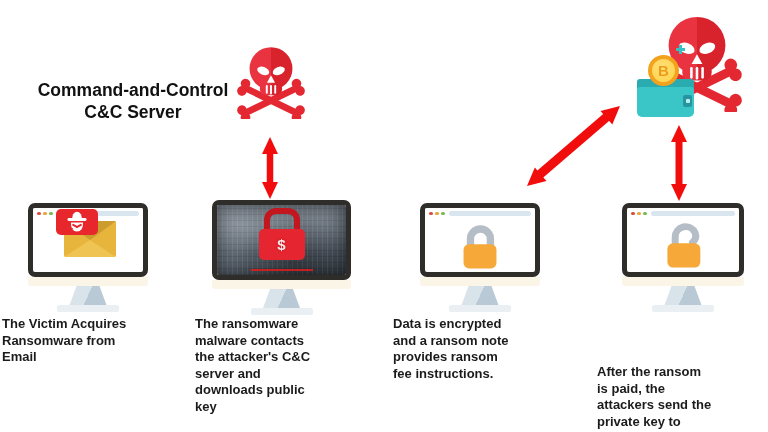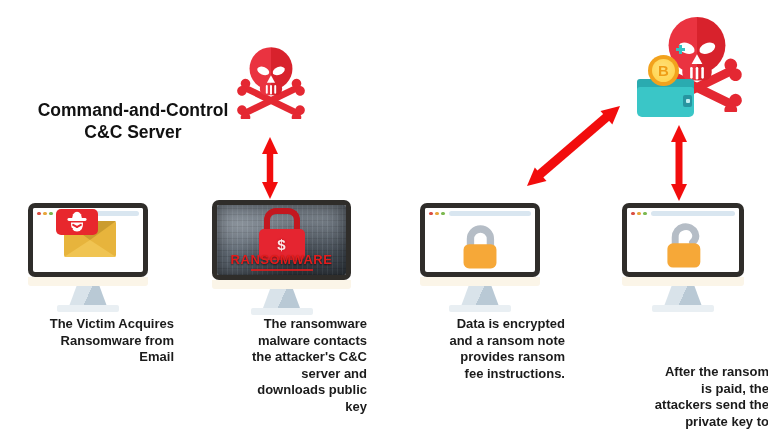--- a/index.html
+++ b/index.html
@@ -1,24 +1,24 @@
 <!DOCTYPE html>
 <html><head>
 <meta charset="utf-8">
 <style>
   html,body { margin:0; padding:0; background:#fff; }
   .canvas { position:relative; width:768px; height:432px; background:#ffffff; overflow:hidden;
             font-family:"Liberation Sans", sans-serif; }
 
   
   .title { position:absolute; left:26px; top:79px; width:214px; text-align:center;
-           font-size:17.5px; font-weight:bold; color:#111; line-height:22px; white-space:pre-line;margin-top:20px; }
-
-  
-  .caption { position:absolute; top:316px; width:172px; text-align:right;
+           font-size:17.5px; font-weight:bold; color:#111; line-height:22px; white-space:pre-line; }
+
+  
+  .caption { position:absolute; top:316px; width:172px; text-align:left;
              font-size:13px; font-weight:bold; color:#1b1b1b; line-height:16.5px; white-space:pre-line; }
   .cap1 { left:2px; }  .cap2 { left:195px; }  .cap3 { left:393px; }  .cap4 { left:597px;margin-top:48px; }
 
   
   .monitor { position:absolute; display:flex; flex-direction:column; align-items:center; }
   .frame  { background:#2f2d2a; border-radius:7px; padding:5px; box-sizing:border-box; width:100%; }
   .screen { background:#fff; border-radius:2px; position:relative; overflow:hidden; }
   .chrome { height:11px; display:flex; align-items:center; gap:2.5px; padding:0 4px; background:#fff; }
   .dot    { width:3.6px; height:3.6px; border-radius:50%; flex:0 0 auto; }
   .dot.r  { background:#d94f43; } .dot.y { background:#e8a63c; } .dot.g { background:#7cb950; }
@@ -204,21 +204,20 @@
   </div>
 
   <div class="monitor m2">
     <div class="frame">
       <div class="screen">
         <div class="grunge"></div>
         <div class="lock-red">
           <div class="sh"></div>
           <div class="bd">$</div>
         </div>
-        <div class="ransom-title">RANSOMWARE</div>
         <div class="ransom-sub"></div>
       </div>
     </div>
     <div class="chin"></div>
     <div class="stand"></div>
     <div class="base"></div>
   </div>
 
   <div class="monitor m3">
     <div class="frame">

